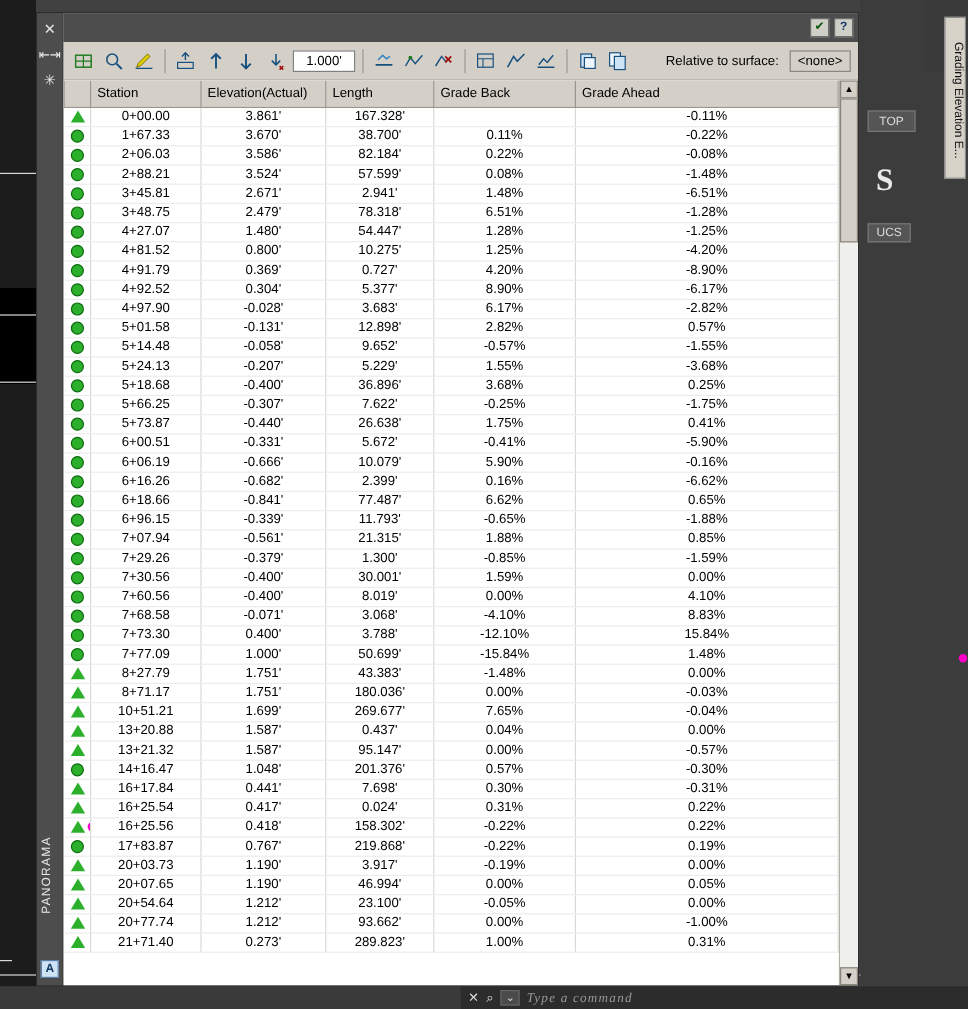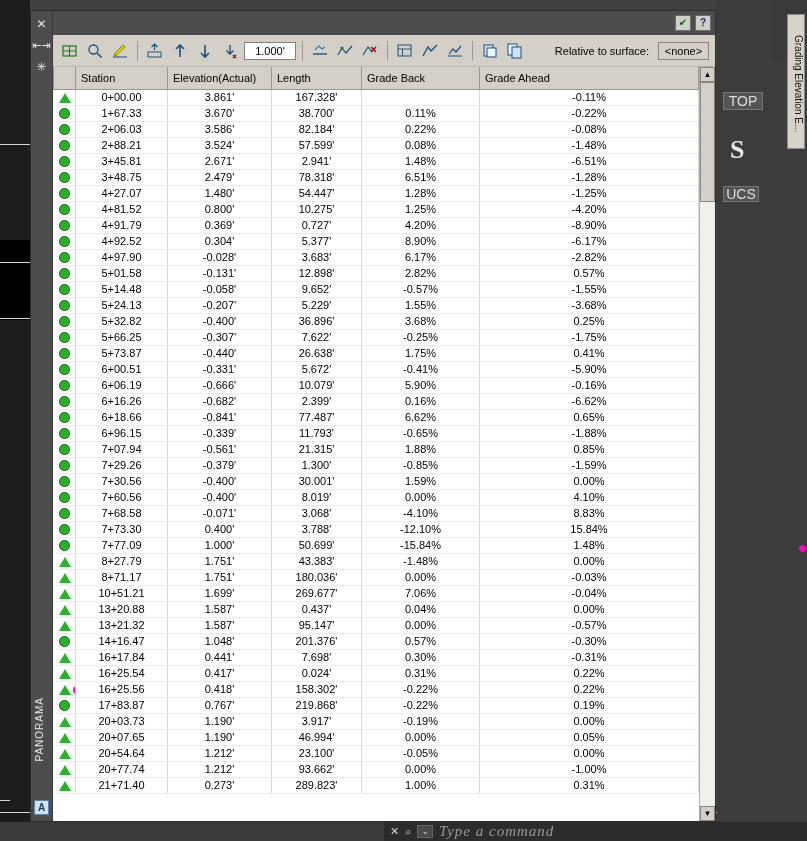--- a/index.html
+++ b/index.html
@@ -18,21 +18,21 @@
   .cad-black-1 { position:absolute; left:0; top:0; width:30px; height:822px; background:#1c1c1c; }
   .cad-black-2 { position:absolute; left:0; top:240px; width:30px; height:80px; background:#000; }
   .cad-line { position:absolute; background:#d8d8d8; height:1px; }
 
   .right-panel { position:absolute; right:0; top:0; width:90px; height:822px; background:#3c3c3c; }
   .toolbar-right {
     position:absolute; right:0; top:0; width:36px; height:60px; background:#3a3a3a;
   }
   .gray-box {
     position:absolute; background:#555; border:1px solid #777; color:#ddd;
-    font-size:14px; display:flex; align-items:center; justify-content:center;
+    font-size:10px; display:flex; align-items:center; justify-content:center;
   }
   .big-s {
     position:absolute; left:730px; top:135px; color:#e8e8e8;
     font-size:26px; font-weight:bold; font-family:"Liberation Serif", serif;
   }
   .magenta-dot {
     position:absolute; width:7px; height:7px; border-radius:50%; background:#ff00c8;
   }
 
   
@@ -169,21 +169,21 @@
   .cmd-grp {
     display:flex; align-items:center; gap:6px; padding-left:6px; color:#cfcfcf; font-size:11px;
   }
   .cmd-x { color:#d7d7d7; font-size:11px; }
   .cmd-mag { color:#d7d7d7; font-size:11px; }
   .cmd-chip {
     background:#4a4a4a; border:1px solid #666; color:#ddd; font-size:9px;
     padding:0 3px; height:13px; line-height:11px;
   }
   .cmd-input {
-    color:#9a9a9a; font-style:italic; font-size:15px; letter-spacing:1px;
+    color:#9a9a9a; font-style:italic; font-size:11px; letter-spacing:1px;
     font-family:"Liberation Serif", serif;
   }
 </style>
 </head>
 <body>
 
 <div class="cad-bg">
   <div class="cad-dark"></div>
   <div class="cad-black-1"></div>
   <div class="cad-black-2"></div>
@@ -442,21 +442,21 @@
               <tr>
                 <td class="c-sym"><span class="sym-circ"></span></td>
                 <td class="c-sta">5+24.13</td>
                 <td class="c-el">-0.207'</td>
                 <td class="c-len">5.229'</td>
                 <td class="c-gb">1.55%</td>
                 <td class="c-ga rest">-3.68%</td>
               </tr>
               <tr>
                 <td class="c-sym"><span class="sym-circ"></span></td>
-                <td class="c-sta">5+32.82</td>
+                <td class="c-sta">5+18.68</td>
                 <td class="c-el">-0.400'</td>
                 <td class="c-len">36.896'</td>
                 <td class="c-gb">3.68%</td>
                 <td class="c-ga rest">0.25%</td>
               </tr>
               <tr>
                 <td class="c-sym"><span class="sym-circ"></span></td>
                 <td class="c-sta">5+66.25</td>
                 <td class="c-el">-0.307'</td>
                 <td class="c-len">7.622'</td>
@@ -581,21 +581,21 @@
                 <td class="c-el">1.751'</td>
                 <td class="c-len len-gray">180.036'</td>
                 <td class="c-gb">0.00%</td>
                 <td class="c-ga rest">-0.03%</td>
               </tr>
               <tr>
                 <td class="c-sym"><span class="sym-tri"></span></td>
                 <td class="c-sta">10+51.21</td>
                 <td class="c-el">1.699'</td>
                 <td class="c-len len-gray">269.677'</td>
-                <td class="c-gb">7.06%</td>
+                <td class="c-gb">7.65%</td>
                 <td class="c-ga rest">-0.04%</td>
               </tr>
               <tr>
                 <td class="c-sym"><span class="sym-tri"></span></td>
                 <td class="c-sta">13+20.88</td>
                 <td class="c-el">1.587'</td>
                 <td class="c-len len-gray">0.437'</td>
                 <td class="c-gb">0.04%</td>
                 <td class="c-ga rest">0.00%</td>
               </tr>

